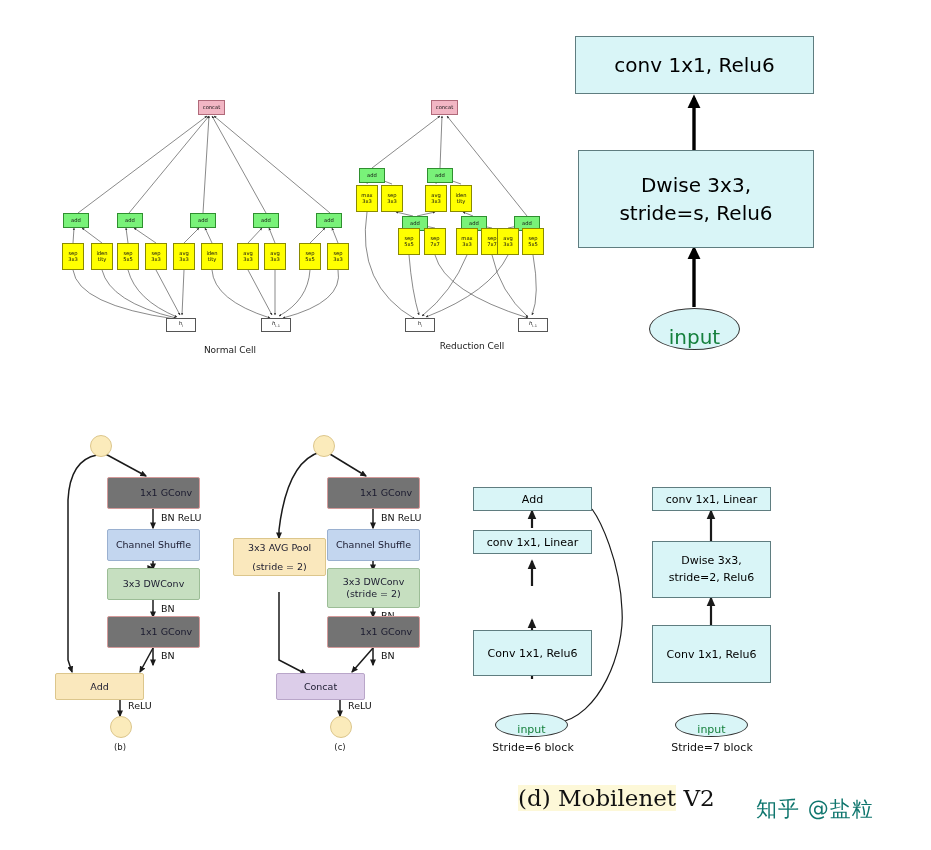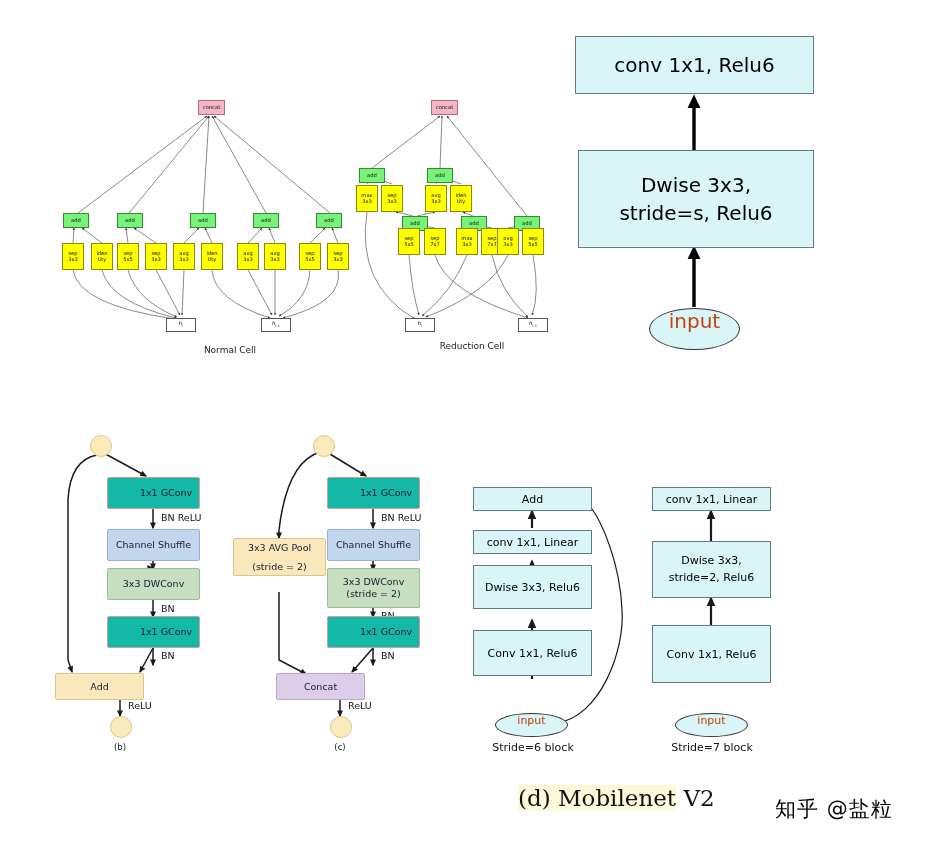--- a/index.html
+++ b/index.html
@@ -19,50 +19,50 @@
   .nas-node.hbox sub{font-size:3.6px;}
   .cell-caption{position:absolute;font-size:9px;color:#1a1a1a;
                 font-family:"DejaVu Sans",sans-serif;text-align:center;}
 
   
   .fbox{position:absolute;box-sizing:border-box;display:flex;
         align-items:center;justify-content:center;text-align:center;
         background:#d9f5f7;border:1.2px solid #5f7d80;color:#000;
         white-space:pre-line;}
   .fell{position:absolute;box-sizing:border-box;display:flex;
-        align-items:flex-start;justify-content:center;text-align:center;
+        align-items:flex-end;justify-content:center;text-align:center;
         background:#d9f5f7;border:1.2px solid #333;border-radius:50%;
-        color:#c2410c;}
+        color:#15803d;}
   .flabel{position:absolute;font-size:11px;color:#111;text-align:center;}
 
   
   .sbox{position:absolute;box-sizing:border-box;display:flex;
         flex-direction:column;align-items:center;justify-content:center;
         text-align:center;border-radius:2px;font-size:9.5px;
         color:#1b1b2f;border:1px solid rgba(0,0,0,.35);line-height:1.25;}
-  .s-pink{background:#14b8a6;border-color:#d49a9a;padding-left:25px;}
+  .s-pink{background:#737373;border-color:#d49a9a;padding-left:25px;}
   .s-blue{background:#c3d6ef;border-color:#9ab0d0;}
   .s-green{background:#c6dfc0;border-color:#9cbd96;}
   .s-yellow{background:#fae8bd;border-color:#dcc68c;}
   .s-purple{background:#dccde9;border-color:#b9a6c9;}
   .scircle{position:absolute;border-radius:50%;background:#fbebbb;
            border:1px solid #dcc68c;}
   .stext{position:absolute;font-size:9.5px;color:#111;}
   .subcap{position:absolute;font-size:8.5px;color:#222;text-align:center;}
 
   
   .caption{position:absolute;font-family:"DejaVu Serif",serif;
            font-size:23px;color:#111;white-space:nowrap;}
   .caption .ref{color:#22c425;}
   .hl{background:#fdf8d8;}
 
   
-  .watermark{position:absolute;font-size:21px;color:#000000;
+  .watermark{position:absolute;font-size:21px;color:#0f766e;
              letter-spacing:1px;white-space:nowrap;
-             font-family:"DejaVu Sans",sans-serif;margin-left:19px;}
+             font-family:"DejaVu Sans",sans-serif;}
 
   svg.ov{position:absolute;left:0;top:0;width:931px;height:850px;
          pointer-events:none;overflow:visible;}
 </style>
 </head>
 <body>
 
 <div id="root">
 
   <svg class="ov">
@@ -417,22 +417,20 @@
     <span>ReLU</span></div>
 
   <div class="scircle" style="left:330px;top:716px;width:20px;height:20px;"></div>
   <div class="subcap" style="left:320px;top:742px;width:40px;">
     <span>(c)</span></div>
 
   <div class="fbox" style="left:473px;top:487px;width:119px;height:24px;font-size:11px;">
     <span>Add</span></div>
   <div class="fbox" style="left:473px;top:530px;width:119px;height:24px;font-size:11px;">
     <span>conv 1x1, Linear</span></div>
-  <div class="fbox" style="left:473px;top:565px;width:119px;height:44px;font-size:11px;">
-    <span>Dwise 3x3, Relu6</span></div>
   <div class="fbox" style="left:473px;top:630px;width:119px;height:46px;font-size:11px;">
     <span>Conv 1x1, Relu6</span></div>
   <div class="fell" style="left:495px;top:713px;width:73px;height:24px;font-size:11px;">
     <span>input</span>
     </div>
   <div class="flabel" style="left:472px;top:741px;width:122px;font-size:11px;">
     <span>Stride=6 block</span></div>
 
   <div class="fbox" style="left:652px;top:487px;width:119px;height:24px;font-size:11px;">
     <span>conv 1x1, Linear</span></div>

